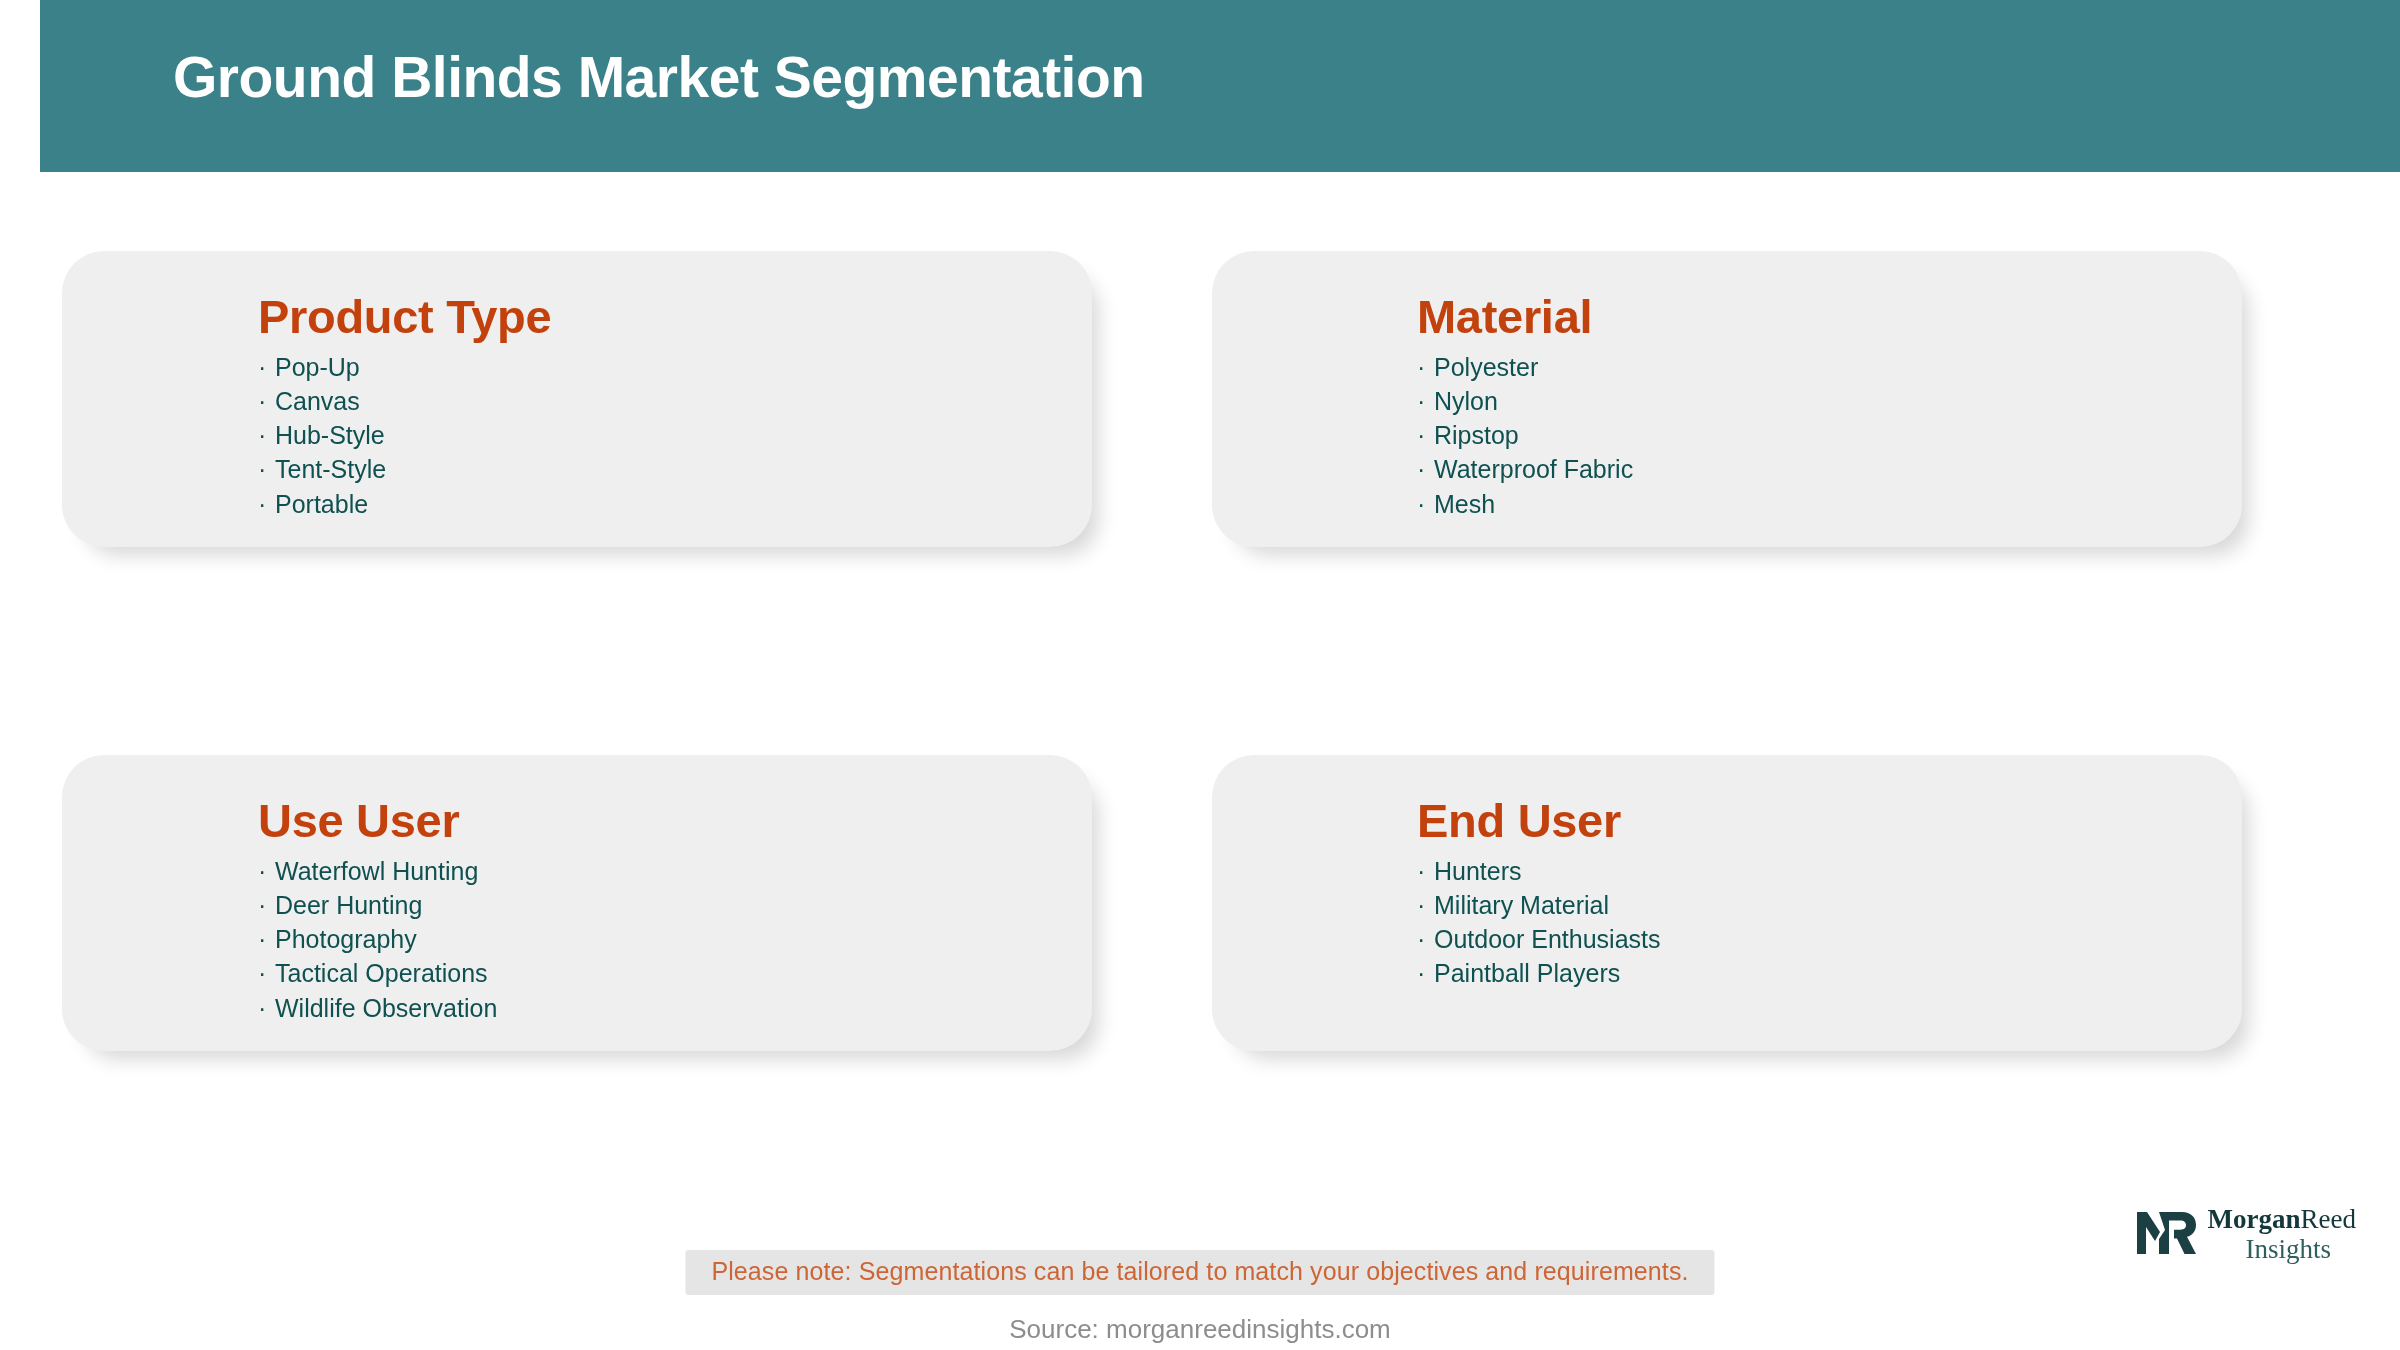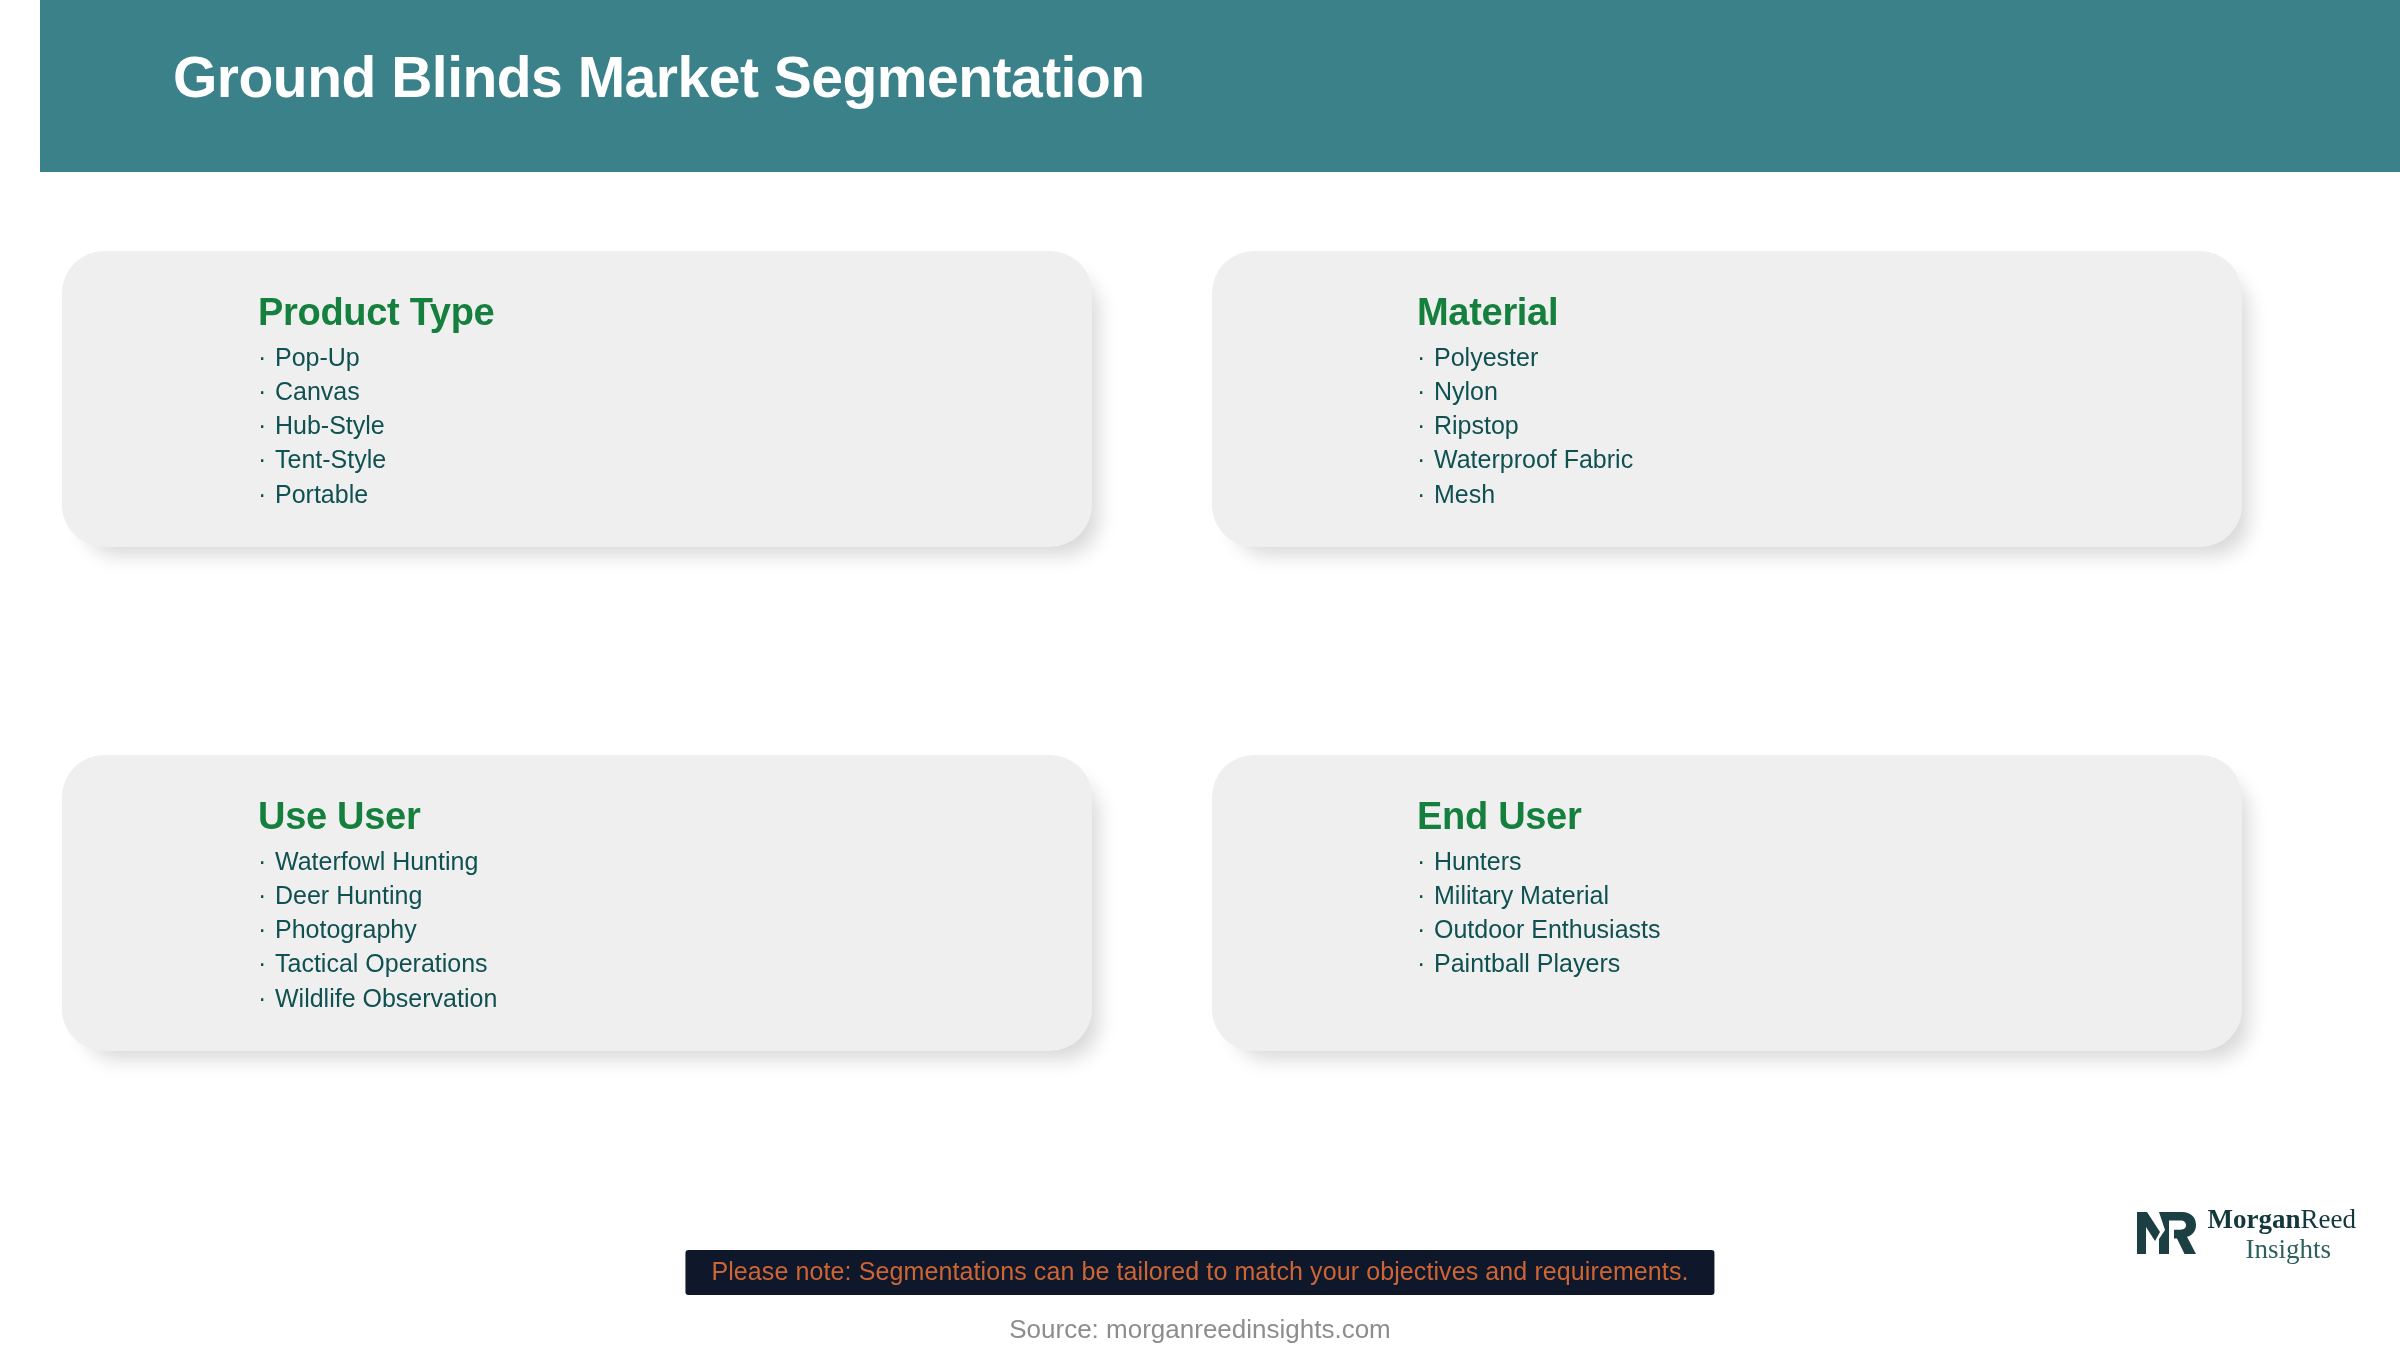--- a/index.html
+++ b/index.html
@@ -60,23 +60,23 @@
 
   .card-inner {
     position: absolute;
     left: 196px;
     top: 40px;
     right: 30px;
   }
   .card.col-right .card-inner { left: 205px; }
 
   .card-heading {
-    font-size: 38px;
+    font-size: 47px;
     font-weight: bold;
-    color: #15803d;
+    color: #c2410c;
     margin: 0 0 6px 0;
     letter-spacing: -0.3px;
     line-height: 1.12;
     white-space: nowrap;
   }
   .card-list {
     list-style: none;
     margin: 0;
     padding: 0;
   }
@@ -99,21 +99,21 @@
     left: 0;
     top: 1232px;
     width: 2400px;
     height: 118px;
   }
   .note-banner {
     position: absolute;
     left: 50%;
     transform: translateX(-50%);
     top: 18px;
-    background: #0f172a;
+    background: #e5e5e5;
     padding: 7px 26px 9px 26px;
     border-radius: 3px;
     white-space: nowrap;
   }
   .note-text {
     font-size: 25px;
     color: #cd6535;
     letter-spacing: 0.1px;
   }
   .source-line {

